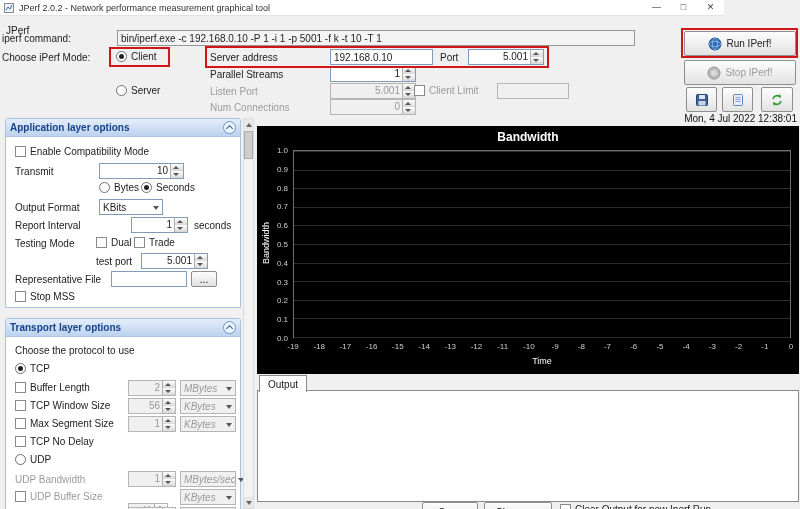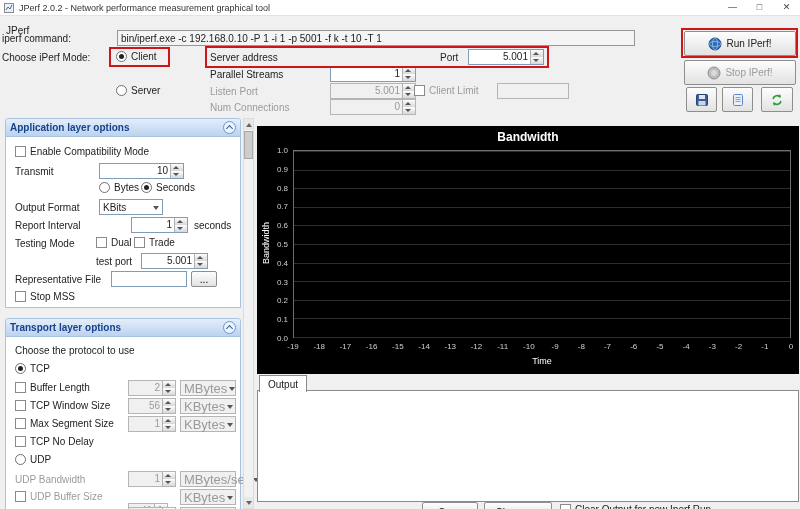--- a/index.html
+++ b/index.html
@@ -1,19 +1,19 @@
 <!DOCTYPE html>
 <html><head>
 <meta charset="utf-8">
 <style>
   html,body{margin:0;padding:0;background:#d8d8d8;}
   #win{position:relative;width:800px;height:509px;background:#f0f0f0;overflow:hidden;
        font-family:"Liberation Sans",sans-serif;outline:1px solid #8a8a8a;}
   
-  .titlebar{position:absolute;left:0;top:0;width:800px;height:15px;background:#fff;
+  .titlebar{position:absolute;left:0;top:0;width:724px;height:15px;background:#fff;
             border-bottom:1px solid #e3e3e3;display:flex;align-items:center;}
   .titlebar .app-ico{margin-left:4px;display:flex;}
   .titlebar .title{font-size:9px;color:#333;margin-left:5px;}
   .win-controls{margin-left:auto;display:flex;height:100%;}
   .win-controls span{width:27px;text-align:center;font-size:9px;color:#444;line-height:15px;}
   
   .menubar{position:absolute;left:0;top:16px;width:800px;height:13px;background:#f0f0f0;
            display:flex;align-items:center;}
   .menu-item{font-size:10px;color:#222;padding:0 6px;margin-top:16px;}
   
@@ -28,21 +28,21 @@
   .spinner.disabled{background:#f0f0f0;border-color:#b5b5b5;color:#9a9a9a;}
   .spin-val{flex:1;text-align:right;padding:1px 2px;overflow:hidden;white-space:nowrap;}
   .spin-btns{width:12px;border-left:1px solid #b0b0b0;display:flex;flex-direction:column;}
   .sa{flex:1;position:relative;background:linear-gradient(#fdfdfd,#d8d8d8);}
   .sa.up::after{content:"";position:absolute;left:2px;top:2px;border-left:3px solid transparent;
                 border-right:3px solid transparent;border-bottom:3px solid #555;}
   .sa.dn::after{content:"";position:absolute;left:2px;top:2px;border-left:3px solid transparent;
                 border-right:3px solid transparent;border-top:3px solid #555;}
   .select{position:absolute;height:16px;background:#fff;border:1px solid #7f9db9;display:flex;
           align-items:center;font-size:10px;color:#222;padding-left:3px;box-sizing:border-box;white-space:nowrap;}
-  .select.small{font-size:13px;}
+  .select.small{font-size:10px;font-style:italic;}
   .select.disabled{background:#f0f0f0;border-color:#b5b5b5;color:#9a9a9a;}
   .sel-arrow{margin-left:auto;width:11px;position:relative;height:100%;}
   .sel-arrow::after{content:"";position:absolute;left:2px;top:6px;border-left:3px solid transparent;
                     border-right:3px solid transparent;border-top:4px solid #555;}
   .rrow,.cbrow{position:absolute;display:flex;align-items:center;gap:4px;font-size:10px;color:#222;white-space:nowrap;}
   .rrow.dis,.cbrow.dis{color:#9b9b9b;}
   .radio{width:11px;height:11px;border-radius:50%;border:1px solid #707070;background:#fff;box-sizing:border-box;flex:none;}
   .radio.sel::after{content:"";display:block;width:5px;height:5px;margin:2px;border-radius:50%;background:#222;}
   .cb{width:11px;height:11px;border:1px solid #8a8a8a;background:#fff;box-sizing:border-box;flex:none;}
   .pushbtn{position:absolute;background:linear-gradient(#fdfdfd,#e2e2e2);border:1px solid #8e8e8e;
@@ -120,20 +120,23 @@
   <label class="rrow" style="left:116px;top:51px">
     <span class="radio sel"></span>
     <span>Client</span>
   </label>
   <label class="rrow" style="left:116px;top:85px">
     <span class="radio"></span>
     <span>Server</span>
   </label>
 
   <span class="lbl" style="left:210px;top:52px">Server address</span>
+  <div class="tfield white" style="left:330px;top:49px;width:103px;height:16px">
+    <span>192.168.0.10</span>
+  </div>
   <span class="lbl" style="left:440px;top:52px">Port</span>
   <div class="spinner" style="left:468px;top:49px;width:76px">
     <span class="spin-val">5.001</span>
     <span class="spin-btns">
         <i class="sa up"></i>
         <i class="sa dn"></i>
       </span>
   </div>
   <span class="lbl" style="left:210px;top:69px">Parallel Streams</span>
   <div class="spinner" style="left:330px;top:66px;width:86px">
@@ -414,20 +417,21 @@
   <div class="vscroll">
     <div class="scr-btn up" style="top:0">
         <i></i>
       </div>
     <div class="scr-thumb"></div>
     <div class="scr-btn dn" style="bottom:0">
         <i></i>
       </div>
   </div>
 
+  <div class="timestamp">Mon, 4 Jul 2022 12:38:01</div>
 
   <div class="chart">
     <div class="chart-title">Bandwidth</div>
     <div class="chart-ylabel">Bandwidth</div>
     <div class="yticks" id="yticks">
         <div class="ytick" style="top: calc(0% - 4px);">1.0</div>
         <div class="ytick" style="top: calc(10% - 4px);">0.9</div>
         <div class="ytick" style="top: calc(20% - 4px);">0.8</div>
         <div class="ytick" style="top: calc(30% - 4px);">0.7</div>
         <div class="ytick" style="top: calc(40% - 4px);">0.6</div>

